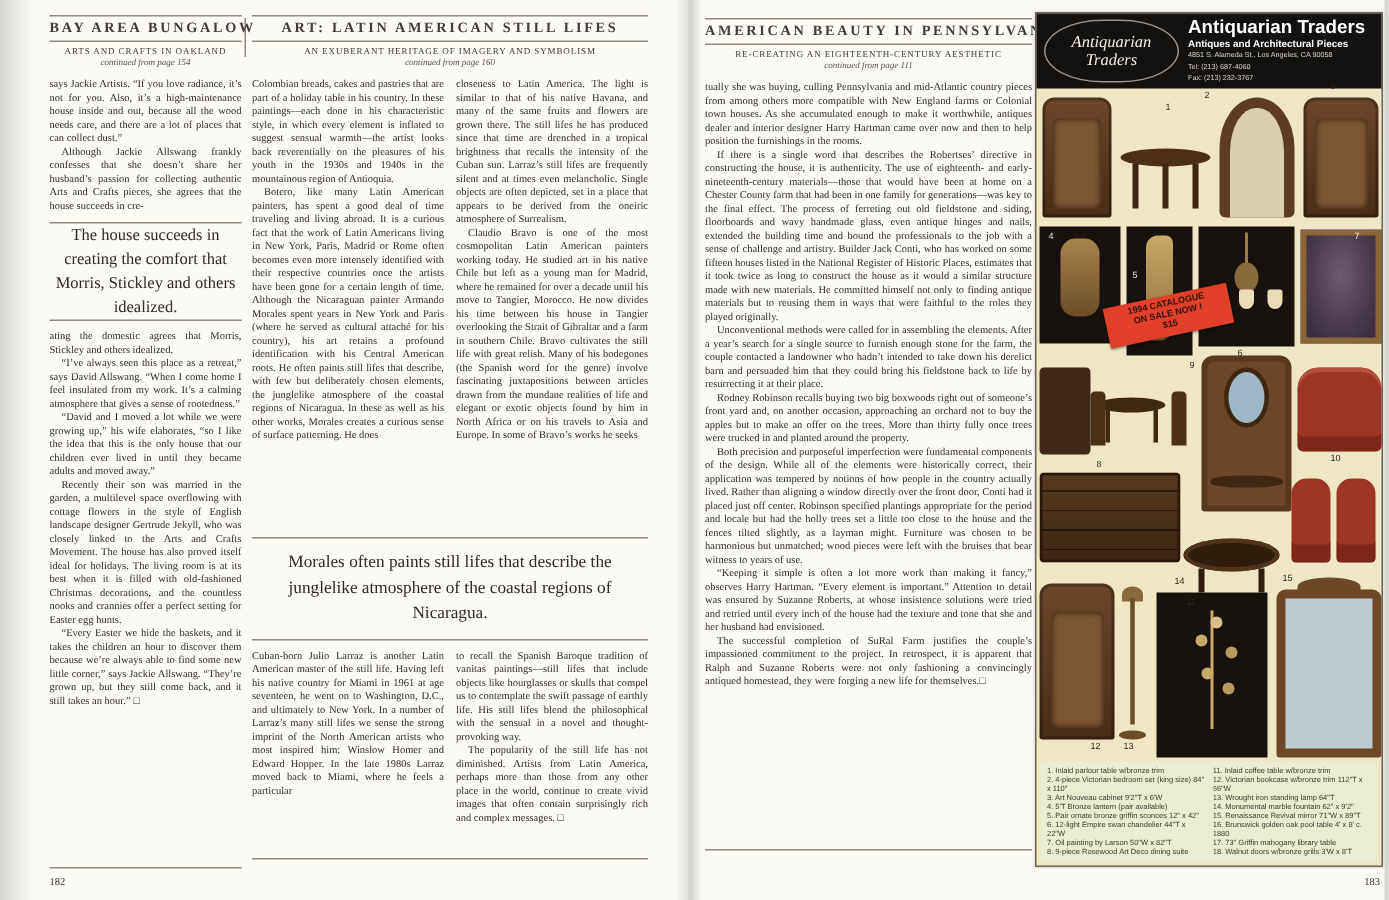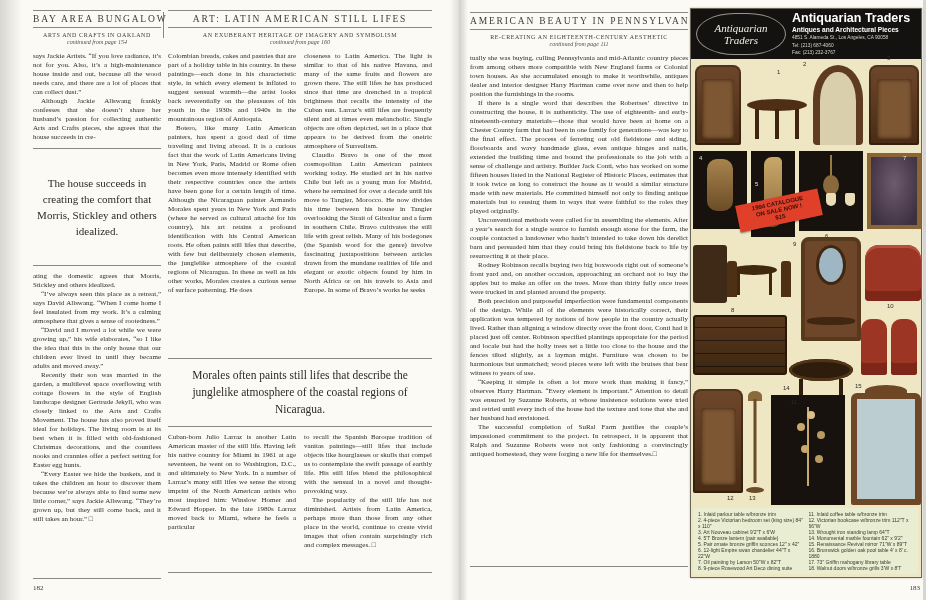--- a/index.html
+++ b/index.html
@@ -10,31 +10,31 @@
   }
   .page-bg{position:absolute;inset:0;background:#fbfaf5;}
   .gutter{position:absolute;left:450px;top:0;width:18px;height:600px;
     background:linear-gradient(90deg,rgba(0,0,0,0) 0%,rgba(0,0,0,.10) 45%,rgba(0,0,0,.16) 55%,rgba(0,0,0,0) 100%);}
   .edge-l{position:absolute;left:0;top:0;width:22px;height:600px;background:linear-gradient(90deg,#d8d6d0,#fbfaf5);}
   .edge-r{position:absolute;right:0;top:0;width:3px;height:600px;background:#d8d6d0;}
 
   
   .sec{position:absolute;}
   .rule{border-top:1px solid #8d887d;height:0;}
-  h1{font-size:9.5px;font-weight:normal;letter-spacing:1.8px;text-align:center;margin:3px 0;color:#403c36;white-space:nowrap;}
+  h1{font-size:9.5px;font-weight:bold;letter-spacing:1.8px;text-align:center;margin:3px 0;color:#403c36;white-space:nowrap;}
   .subhead{text-align:center;margin:4px 0 7px;}
   .sub{font-size:6px;letter-spacing:.6px;color:#45413b;}
   .cont{font-size:6px;font-style:italic;color:#55504a;margin-top:1px;}
 
   
   .bodytext p{font-size:7px;line-height:9px;text-align:justify;margin:0;}
   .bodytext p + p{text-indent:8px;}
   .clip{overflow:hidden;}
 
-  .qband{border-top:1px solid #8d887d;border-bottom:1px solid #8d887d;margin:6px 0;padding:26px 1px;}
+  .qband{border-top:1px solid #8d887d;border-bottom:1px solid #8d887d;margin:6px 0;padding:0 1px;}
   .qband blockquote{margin:0;text-align:center;font-size:11px;line-height:16px;color:#2e2a24;}
   .qband.artq{padding:8px 6px;}
   .qband.artq blockquote{font-size:11.5px;line-height:17px;}
 
   .art-cols{display:flex;gap:8px;}
   .acol{width:128px;}
 
   .pgnum{position:absolute;font-size:7px;color:#3a362f;}
   .footrule{position:absolute;border-top:1px solid #8d887d;}
 

